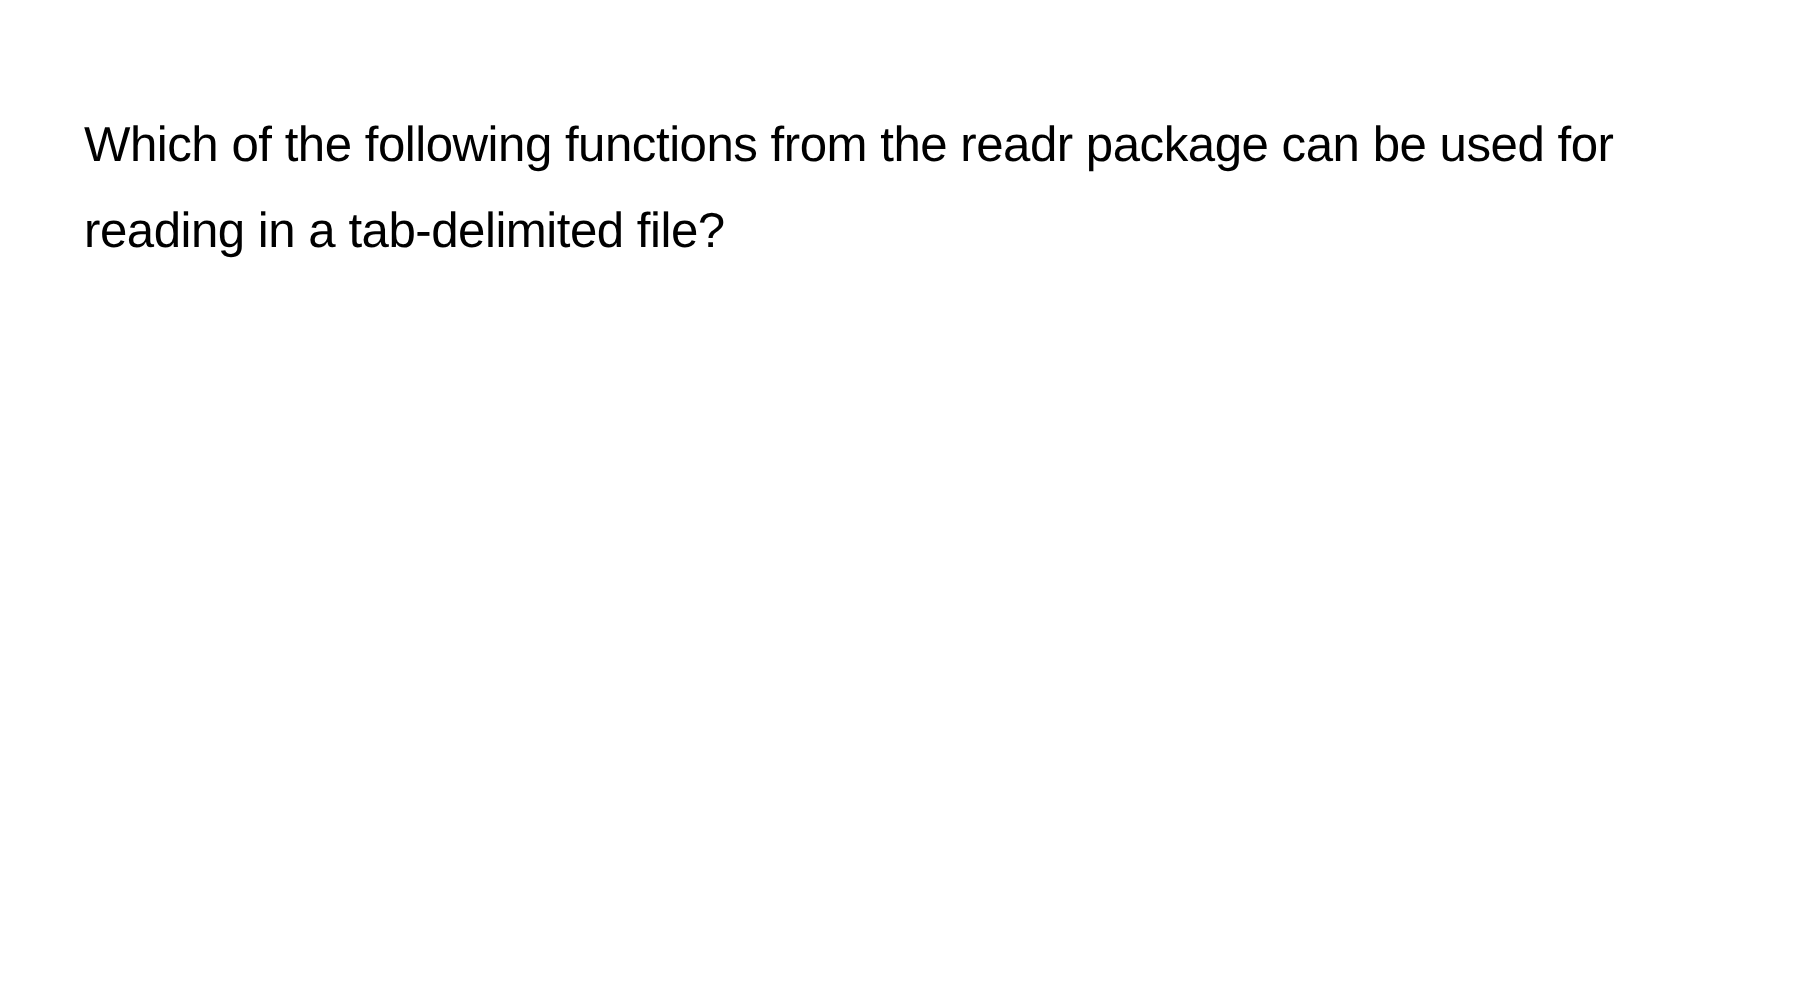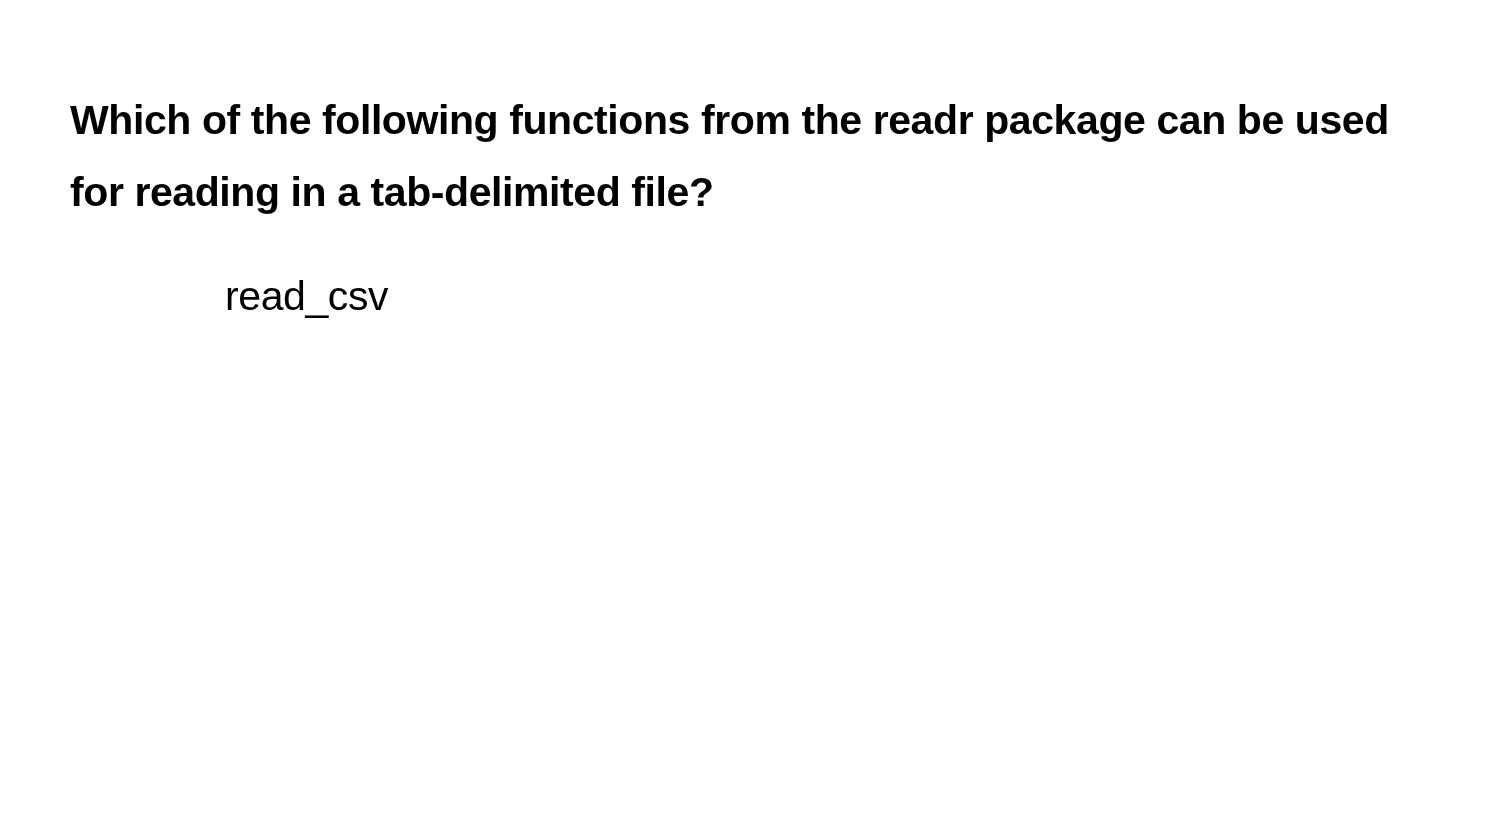--- a/index.html
+++ b/index.html
@@ -11,34 +11,33 @@
       width: 1500px;
       height: 832px;
       background: #ffffff;
       font-family: -apple-system, BlinkMacSystemFont, "Segoe UI", Helvetica, Arial, sans-serif;
       color: #000000;
       padding: 85px 70px;
     }
     .question {
       font-size: 41px;
       line-height: 1.75;
-      font-weight: 700;
+      font-weight: 400;
       letter-spacing: -0.01em;
     }
     .options {
       margin-top: 35px;
       padding-left: 155px;
     }
     .option-item {
       font-size: 41px;
       line-height: 1.6;
       font-weight: 400;
       letter-spacing: -0.01em;
     }
   </style>
 </head>
 <body>
 
 <div class="question">Which of the following functions from the readr package can be used for reading in a tab-delimited file?</div>
 
 <div class="options">
-  <div class="option-item">read_csv</div>
 </div>
 
 </body></html>

